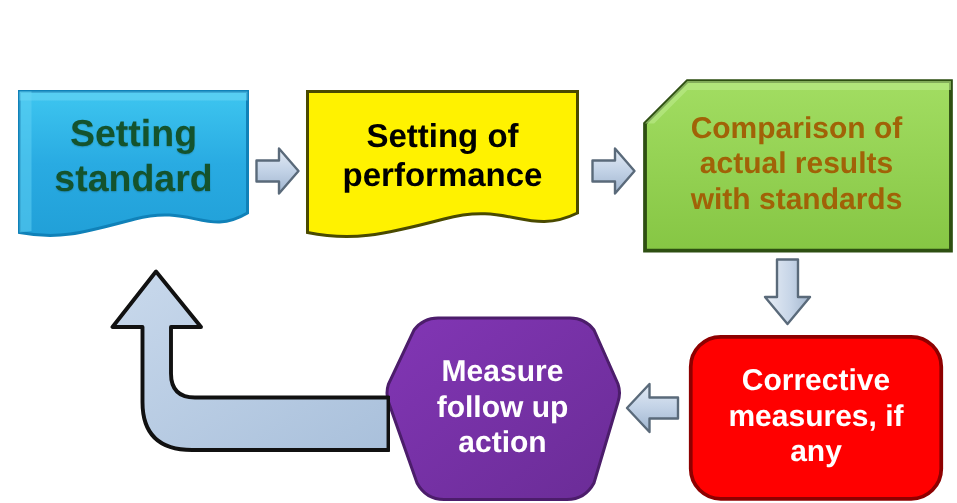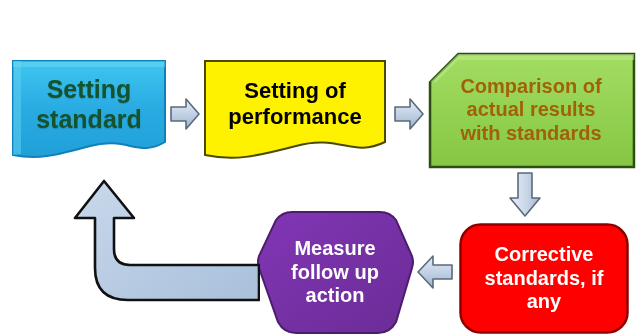--- a/index.html
+++ b/index.html
@@ -131,21 +131,21 @@
     <span class="label">Comparison of
 actual results
 with standards</span>
   </div>
 
   <div class="node" id="node-corrective">
     <svg class="shape" viewBox="0 0 172 113" preserveAspectRatio="none">
       <rect x="2.5" y="2.5" width="167" height="108" rx="20" ry="20" fill="#FF0000" stroke="#8E0000" stroke-width="2.5"></rect>
     </svg>
     <span class="label">Corrective
-standards, if
+measures, if
 any</span>
   </div>
 
   <div class="node" id="node-followup">
     <svg class="shape" viewBox="0 0 158 125" preserveAspectRatio="none">
       <defs>
         <linearGradient id="gPurple" x1="0" y1="0" x2="1" y2="1">
           <stop offset="0" stop-color="#8236B5"></stop>
           <stop offset="1" stop-color="#6A2C96"></stop>
         </linearGradient>

